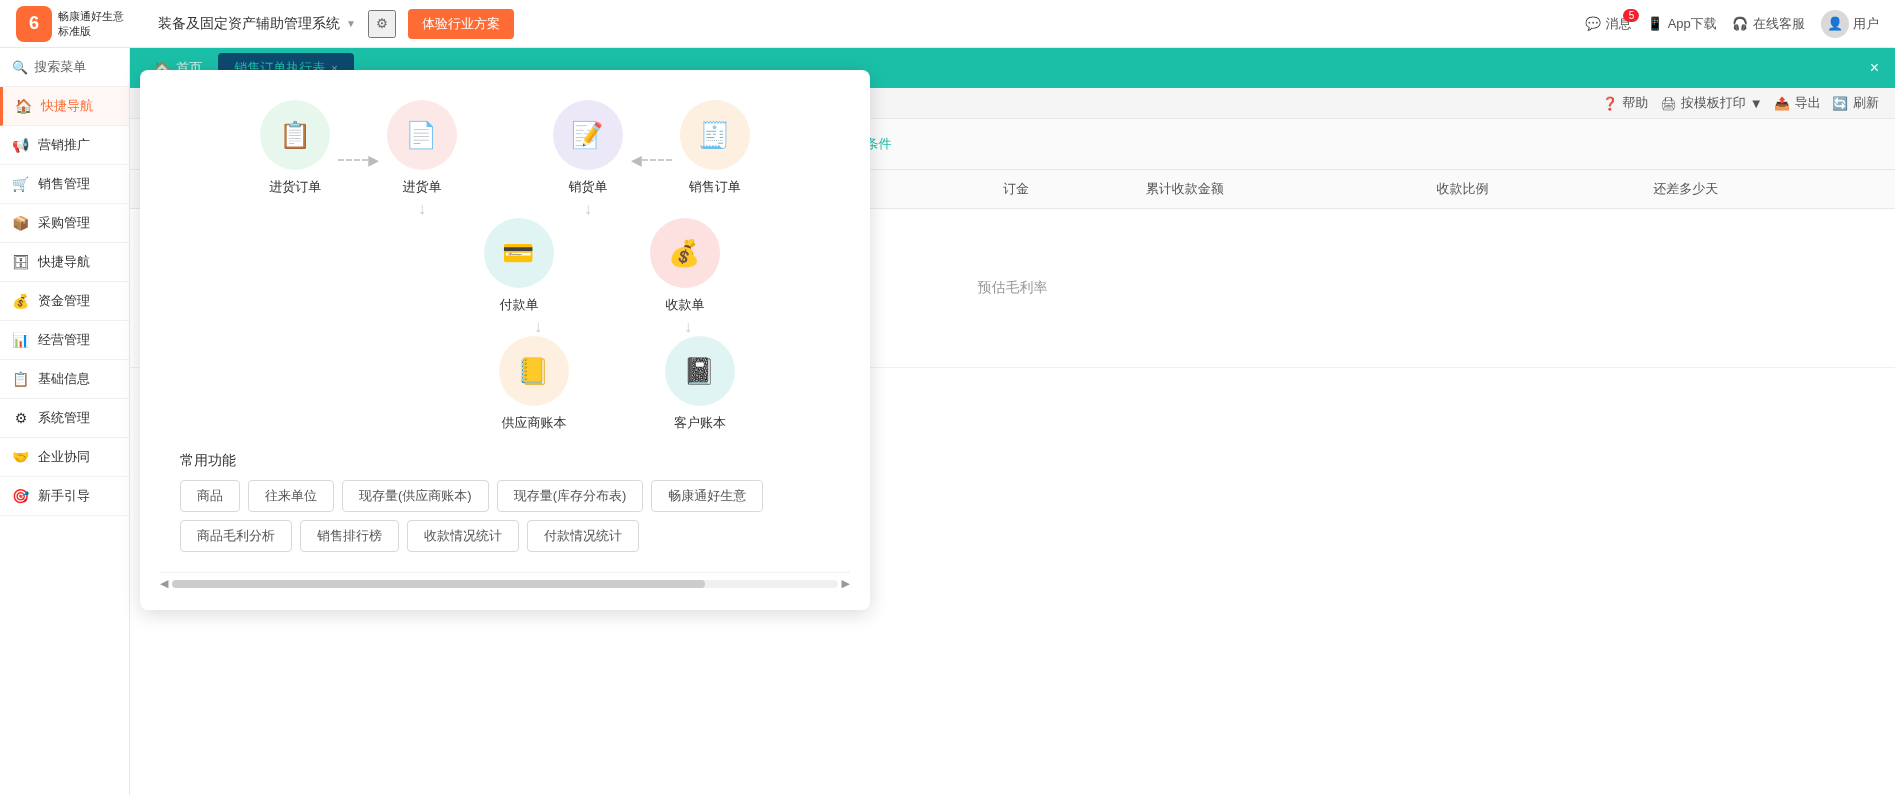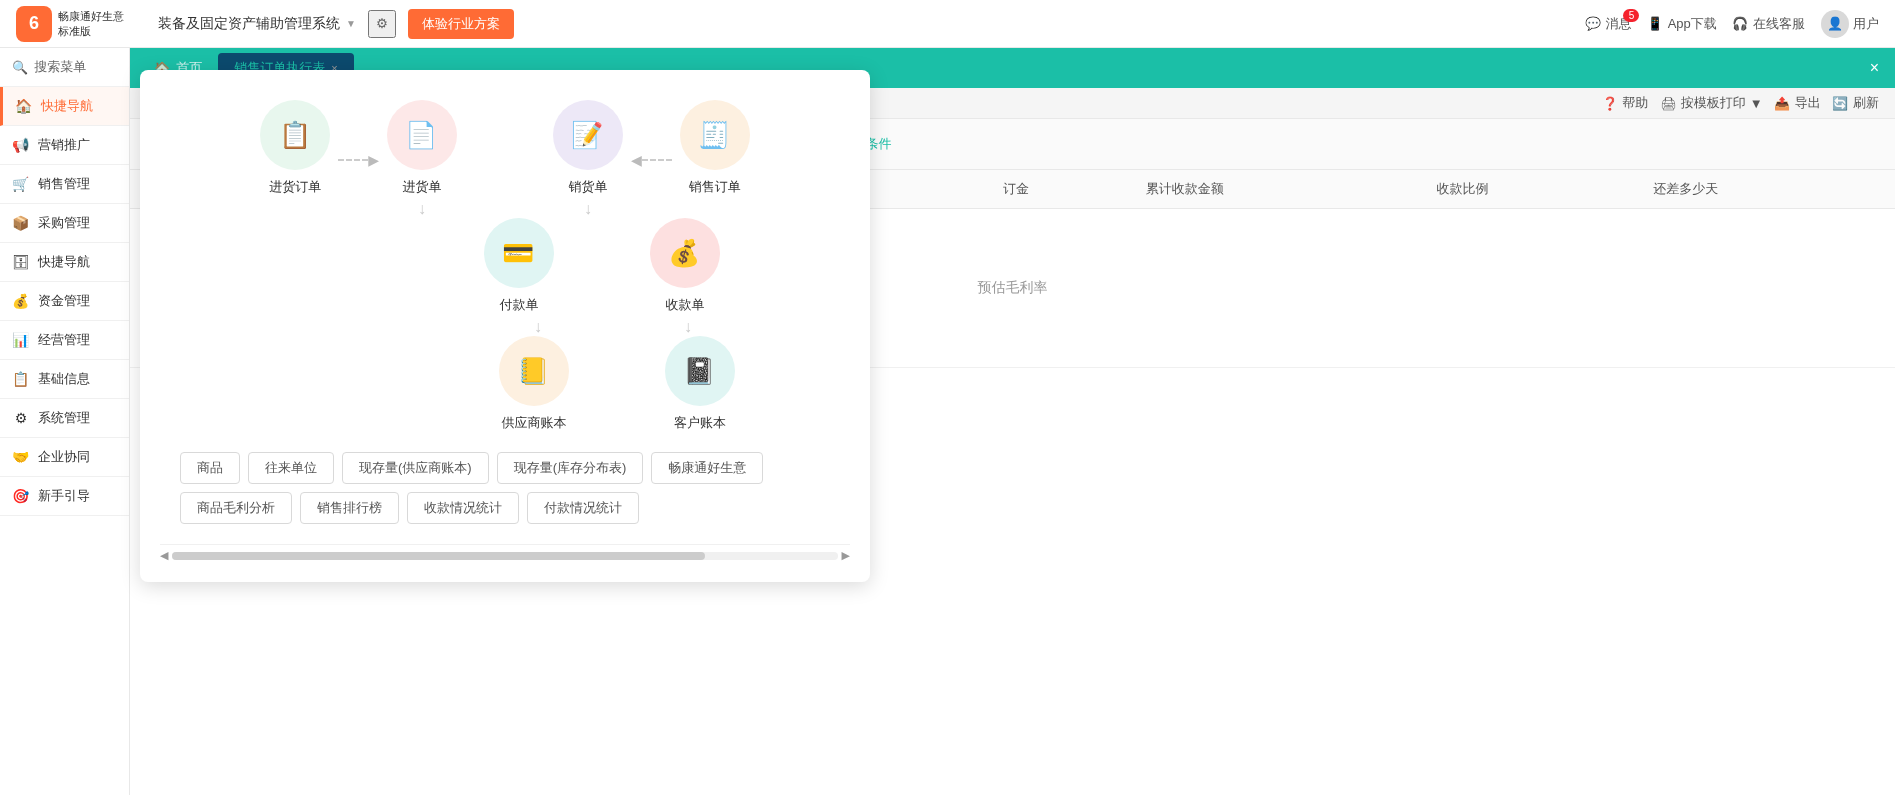--- a/index.html
+++ b/index.html
@@ -369,20 +369,21 @@
         <div class="flow-col">
           <div class="flow-circle teal" style="width:70px;height:70px;border-radius:50%;display:flex;align-items:center;justify-content:center;font-size:26px;">
             <span>📓</span>
           </div>
           <div class="flow-label">客户账本</div>
         </div>
       </div>
     </div>
 
     <div class="common-functions">
+      <div class="func-title">常用功能</div>
       <div class="func-buttons" id="func-buttons-container">
           <button class="func-btn">商品</button>
           <button class="func-btn">往来单位</button>
           <button class="func-btn">现存量(供应商账本)</button>
           <button class="func-btn">现存量(库存分布表)</button>
           <button class="func-btn">畅康通好生意</button>
           <button class="func-btn">商品毛利分析</button>
           <button class="func-btn">销售排行榜</button>
           <button class="func-btn">收款情况统计</button>
           <button class="func-btn">付款情况统计</button>

